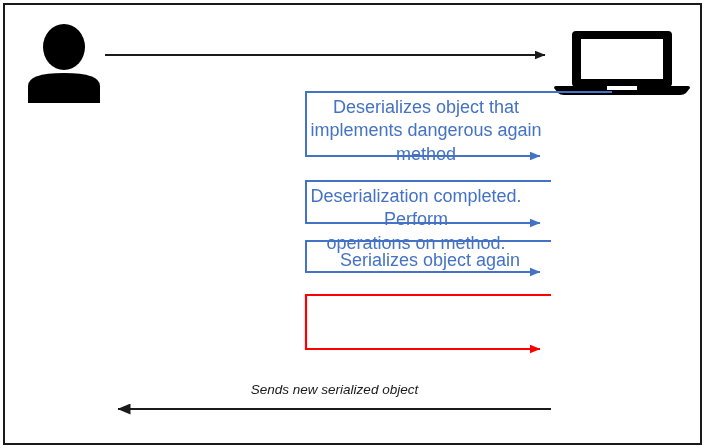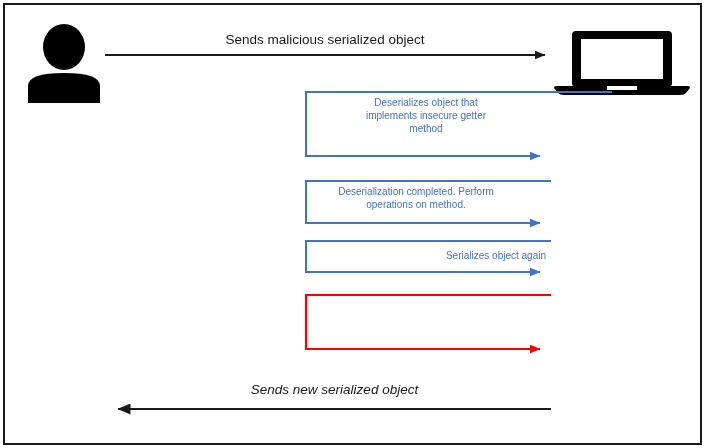--- a/index.html
+++ b/index.html
@@ -38,28 +38,28 @@
   .msg-label {
     position: absolute;
     color: #1a1a1a;
     font-size: 13.5px;
     font-family: "Liberation Sans", sans-serif;
     white-space: nowrap;
     line-height: 1.25;
   }
   .loop-text {
     position: absolute;
-    font-size: 10px;
+    font-size: 18px;
     font-family: "Liberation Sans", sans-serif;
     line-height: 1.3;
   }
   .loop-text.blue { color: #4472c4; }
   .loop-text.red  { color: #ff0000; }
   .loop-text.center { text-align: center; }
-  .loop-text.left { text-align: right; }
+  .loop-text.left { text-align: center; }
 </style>
 </head>
 <body>
 
 <div id="diagram-frame">
 
   <div id="diagram-border"></div>
 
   <svg id="diagram-svg" viewBox="0 0 705 448">
     <defs>
@@ -95,25 +95,24 @@
 
     <path d="M551,181 L306,181 L306,223 L540,223" fill="none" stroke="#4472c4" stroke-width="2" marker-end="url(#arrow-blue)"></path>
 
     <path d="M551,241 L306,241 L306,272 L540,272" fill="none" stroke="#4472c4" stroke-width="2" marker-end="url(#arrow-blue)"></path>
 
     <path d="M551,295 L306,295 L306,349 L540,349" fill="none" stroke="#ff0000" stroke-width="2.2" marker-end="url(#arrow-red)"></path>
 
     <line x1="551" y1="409" x2="118" y2="409" stroke="#1a1a1a" stroke-width="2.2" marker-end="url(#arrow-black-left)"></line>
   </svg>
 
-  <div class="msg-label" style="left:105px; top:32px; width:440px; text-align:center;">Sends malicious serialized object</div>
 
   <div class="loop-text blue center" style="left:310px; top:96px; width:232px;">
     <div>Deserializes object that</div>
-    <div>implements insecure getter</div>
+    <div>implements dangerous again</div>
     <div>method</div>
   </div>
 
   <div class="loop-text blue center" style="left:297px; top:185px; width:238px;">
     <div>Deserialization completed. Perform</div>
     <div>operations on method.</div>
   </div>
 
   <div class="loop-text blue left" style="left:314px; top:249px; width:232px;">
     <div>Serializes object again</div>

